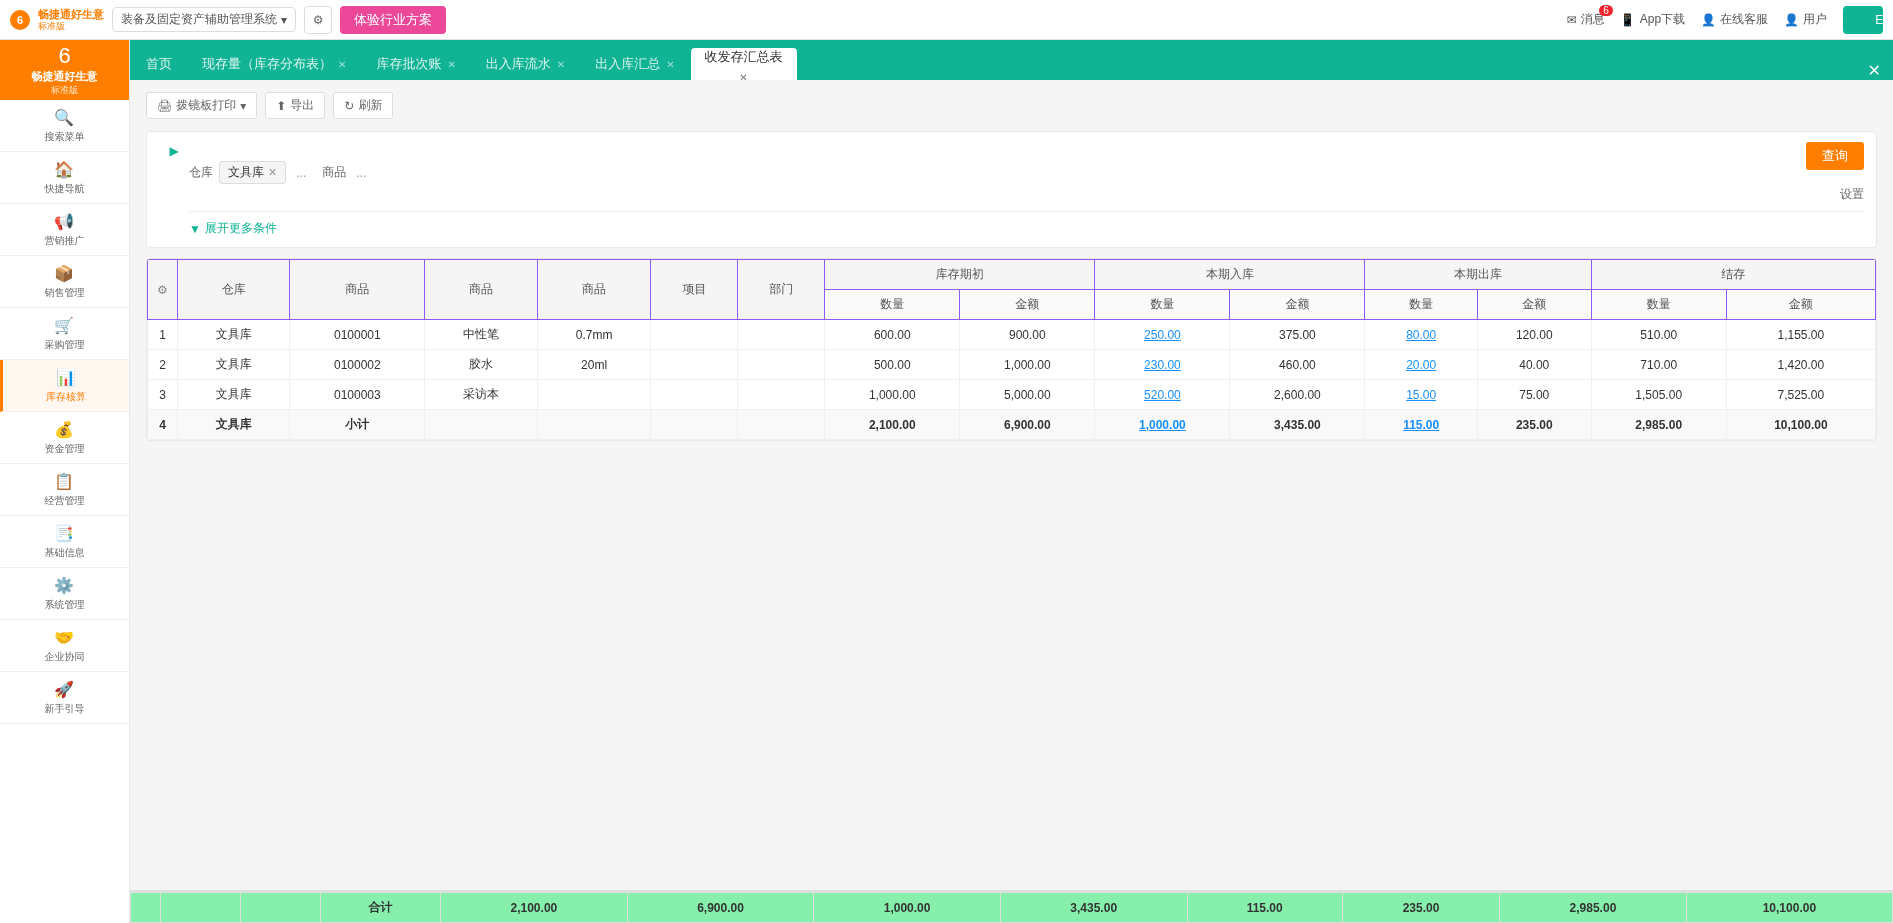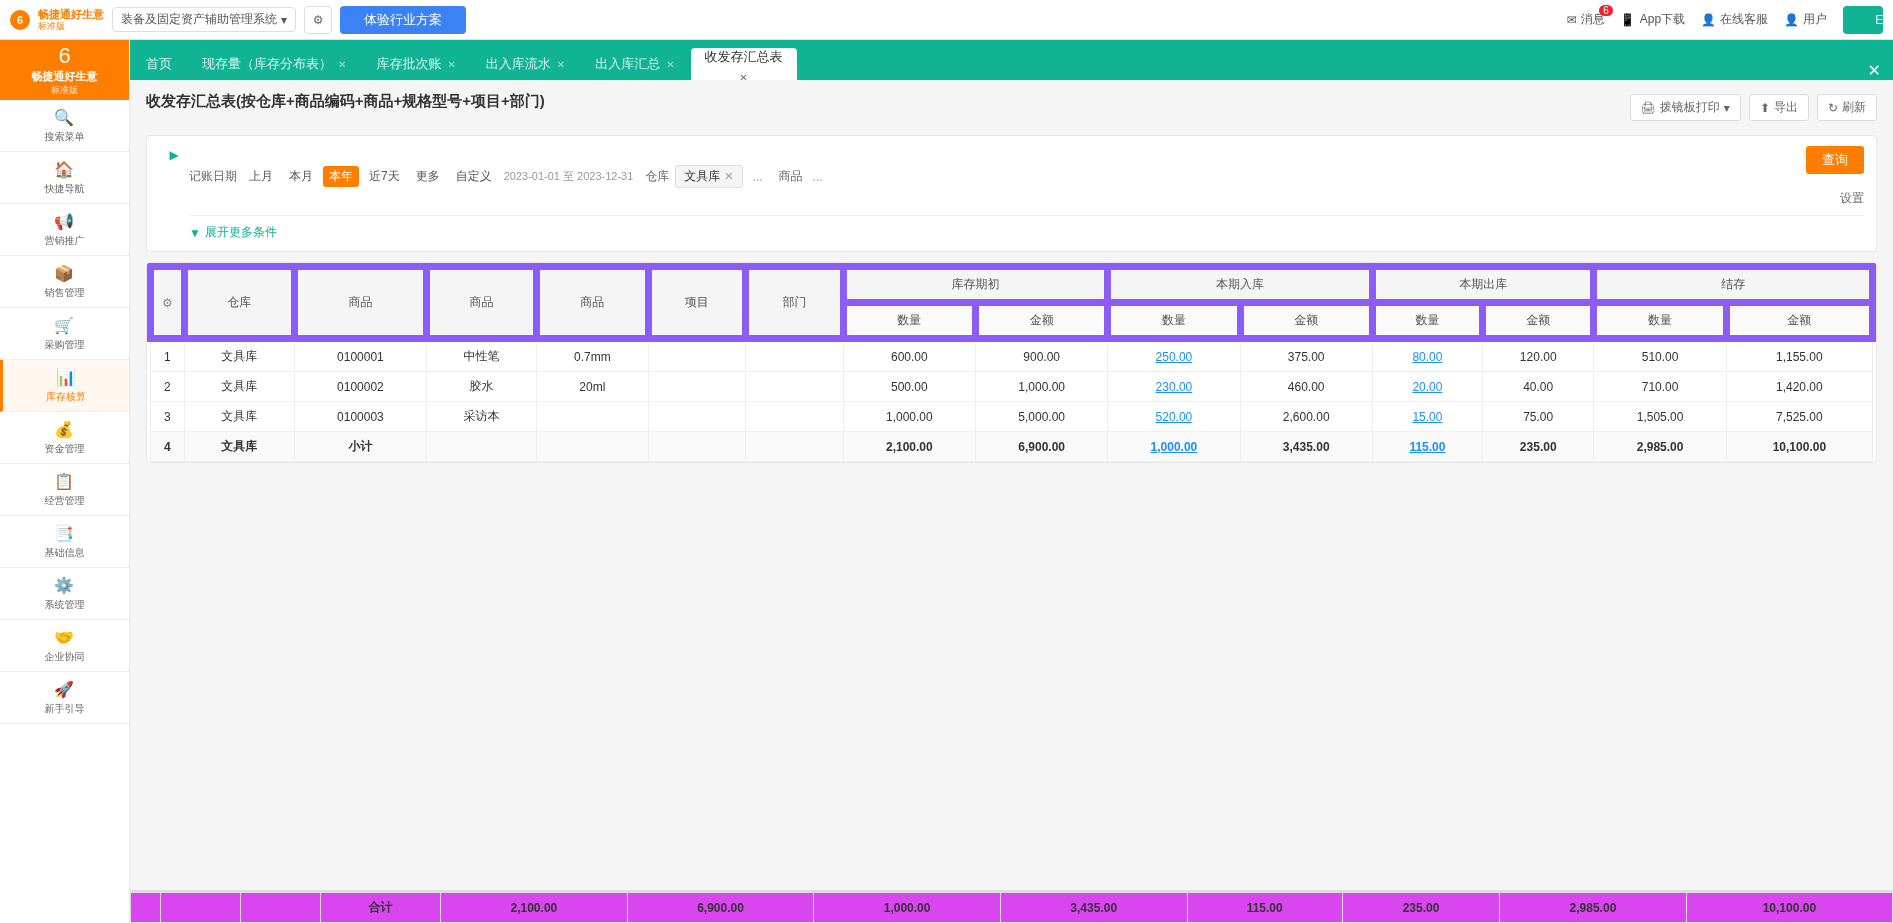--- a/index.html
+++ b/index.html
@@ -11,21 +11,21 @@
     .main-area { display: flex; flex: 1; overflow: hidden; }
     .sidebar { width: 130px; background: #fff; border-right: 1px solid #e8e8e8; display: flex; flex-direction: column; flex-shrink: 0; }
     .content-area { flex: 1; display: flex; flex-direction: column; overflow: hidden; }
 
     
     .top-bar-left { display: flex; align-items: center; gap: 8px; }
     .logo-badge { background: #ff7e00; color: #fff; border-radius: 50%; width: 20px; height: 20px; display: flex; align-items: center; justify-content: center; font-size: 11px; font-weight: bold; }
     .top-bar-actions { display: flex; align-items: center; gap: 16px; }
     .action-item { display: flex; align-items: center; gap: 4px; cursor: pointer; color: #555; font-size: 12px; position: relative; }
     .badge { background: #f5222d; color: #fff; border-radius: 10px; padding: 0 4px; font-size: 10px; position: absolute; top: -6px; right: -8px; }
-    .trial-btn { background: #3b82f6; color: #fff; border: none; border-radius: 4px; padding: 5px 24px; cursor: pointer; font-size: 13px; }
+    .trial-btn { background: #ec4899; color: #fff; border: none; border-radius: 4px; padding: 5px 14px; cursor: pointer; font-size: 13px; }
     .settings-icon { width: 28px; height: 28px; border: 1px solid #ddd; border-radius: 4px; display: flex; align-items: center; justify-content: center; cursor: pointer; color: #666; }
     .dropdown-selector { border: 1px solid #ddd; border-radius: 4px; padding: 3px 8px; font-size: 12px; display: flex; align-items: center; gap: 4px; cursor: pointer; color: #555; }
 
     
     .tab-bar { height: 40px; background: #10b394; display: flex; align-items: flex-end; padding: 0 0 0 0; flex-shrink: 0; }
     .tab { height: 32px; padding: 0 14px; display: flex; align-items: center; gap: 6px; cursor: pointer; font-size: 13px; color: rgba(255,255,255,0.85); background: transparent; border-radius: 4px 4px 0 0; margin-left: 2px; }
     .tab.active { background: #fff; color: #333; font-weight: 500; flex-direction: column; }
     .tab-close { font-size: 10px; opacity: 0.7; cursor: pointer; }
 
     
@@ -52,26 +52,26 @@
     .expand-btn { display: flex; align-items: center; gap: 4px; color: #10b394; cursor: pointer; font-size: 12px; border-top: 1px solid #f0f0f0; padding-top: 8px; margin-top: 8px; }
     .filter-actions { display: flex; flex-direction: column; gap: 16px; align-items: flex-end; }
     .query-btn { background: #ff7e00; color: #fff; border: none; border-radius: 3px; padding: 5px 16px; cursor: pointer; font-size: 13px; }
     .settings-link { color: #666; font-size: 12px; cursor: pointer; background: none; border: none; }
     .toolbar-right { display: flex; gap: 8px; }
     .toolbar-btn { display: flex; align-items: center; gap: 4px; color: #666; cursor: pointer; font-size: 12px; border: 1px solid #ddd; border-radius: 3px; padding: 4px 10px; background: #fff; }
 
     
     .table-container { background: #fff; border: 1px solid #e8e8e8; border-radius: 4px; overflow: auto; }
     table { width: 100%; border-collapse: collapse; font-size: 12px; }
-    thead tr th { background: #f5f5f5; border: 7px solid #8b5cf6; padding: 6px 8px; text-align: center; font-weight: 500; color: #555; white-space: nowrap; }
+    thead tr th { background: #f5f5f5; border: 1px solid #8b5cf6; padding: 6px 8px; text-align: center; font-weight: 500; color: #555; white-space: nowrap; }
     thead tr.sub-header th { background: #fafafa; }
     tbody tr td { border: 1px solid #f0f0f0; padding: 6px 8px; text-align: center; color: #333; }
     tbody tr.subtotal-row td { background: #f9f9f9; font-weight: bold; }
     .link-text { color: #1890ff; text-decoration: underline; cursor: pointer; }
-    tfoot tr td { border: 1px solid #e0e0e0; padding: 6px 8px; text-align: center; font-weight: bold; background: #d946ef; }
+    tfoot tr td { border: 1px solid #e0e0e0; padding: 6px 8px; text-align: center; font-weight: bold; background: #86efac; }
     .col-settings { width: 30px; }
     .gear-cell { display: flex; align-items: center; justify-content: center; cursor: pointer; color: #888; }
 
     .filter-section { display: flex; flex-wrap: nowrap; align-items: flex-start; gap: 0; }
     .filter-toggle { width: 30px; display: flex; align-items: center; justify-content: center; cursor: pointer; color: #10b394; flex-shrink: 0; padding-top: 2px; }
     .filter-main { flex: 1; }
     .filter-top-row { display: flex; align-items: center; gap: 12px; flex-wrap: nowrap; }
     .filter-group { display: flex; align-items: center; gap: 6px; }
   </style>
 </head>
@@ -199,21 +199,20 @@
           <span>收发存汇总表</span>
           <span class="tab-close">✕</span>
         </div>
         <div style="flex:1;"></div>
         <div style="color:#fff;padding:0 12px;cursor:pointer;font-size:16px;">✕</div>
       </div>
 
       <div class="page-content">
 
         <div style="display:flex;align-items:center;justify-content:space-between;margin-bottom:12px;">
-          <h2 class="page-title">收发存汇总表(按仓库+商品编码+商品+规格型号+项目+部门)</h2>
           <div class="toolbar-right">
             <div class="toolbar-btn">
               <span>🖨</span>
               <span>拨镜板打印</span>
               <span>▾</span>
             </div>
             <div class="toolbar-btn">
               <span>⬆</span>
               <span>导出</span>
             </div>
@@ -222,32 +221,20 @@
               <span>刷新</span>
             </div>
           </div>
         </div>
 
         <div class="filter-bar">
           <div class="filter-section">
             <div class="filter-toggle">▶</div>
             <div class="filter-main">
               <div class="filter-top-row">
-                <div class="filter-group">
-                  <span class="filter-label">记账日期</span>
-                  <div class="date-options">
-                    <span class="date-opt">上月</span>
-                    <span class="date-opt">本月</span>
-                    <span class="date-opt active">本年</span>
-                    <span class="date-opt">近7天</span>
-                    <span class="date-opt">更多</span>
-                    <span class="date-opt">自定义</span>
-                  </div>
-                  <span class="date-range">2023-01-01 至 2023-12-31</span>
-                </div>
                 <div class="filter-group">
                   <span class="filter-label">仓库</span>
                   <div class="warehouse-tag">
                     <span>文具库</span>
                     <span class="tag-close">✕</span>
                   </div>
                   <span class="ellipsis-btn">...</span>
                 </div>
                 <div class="filter-group">
                   <span class="filter-label">商品</span>

